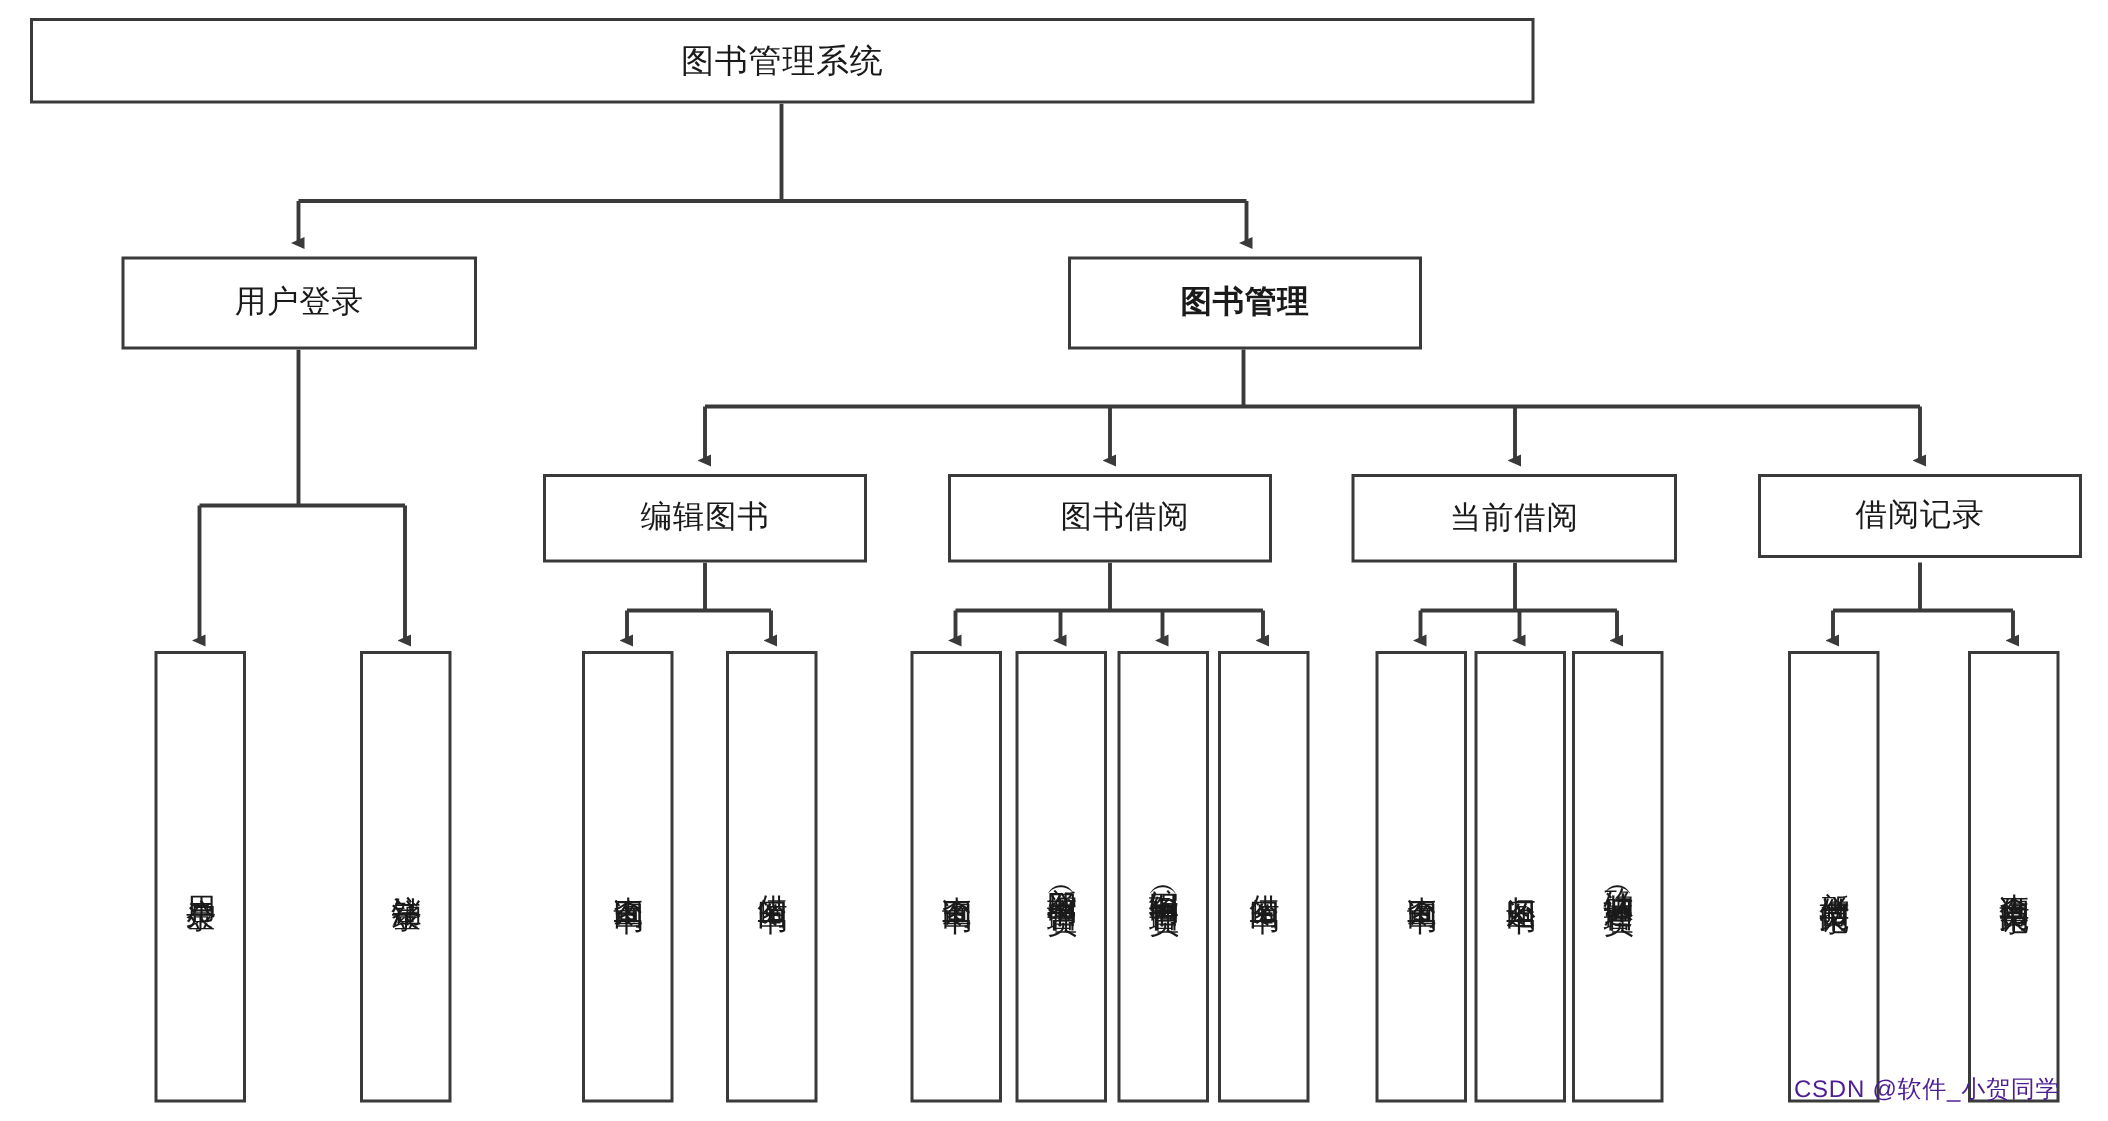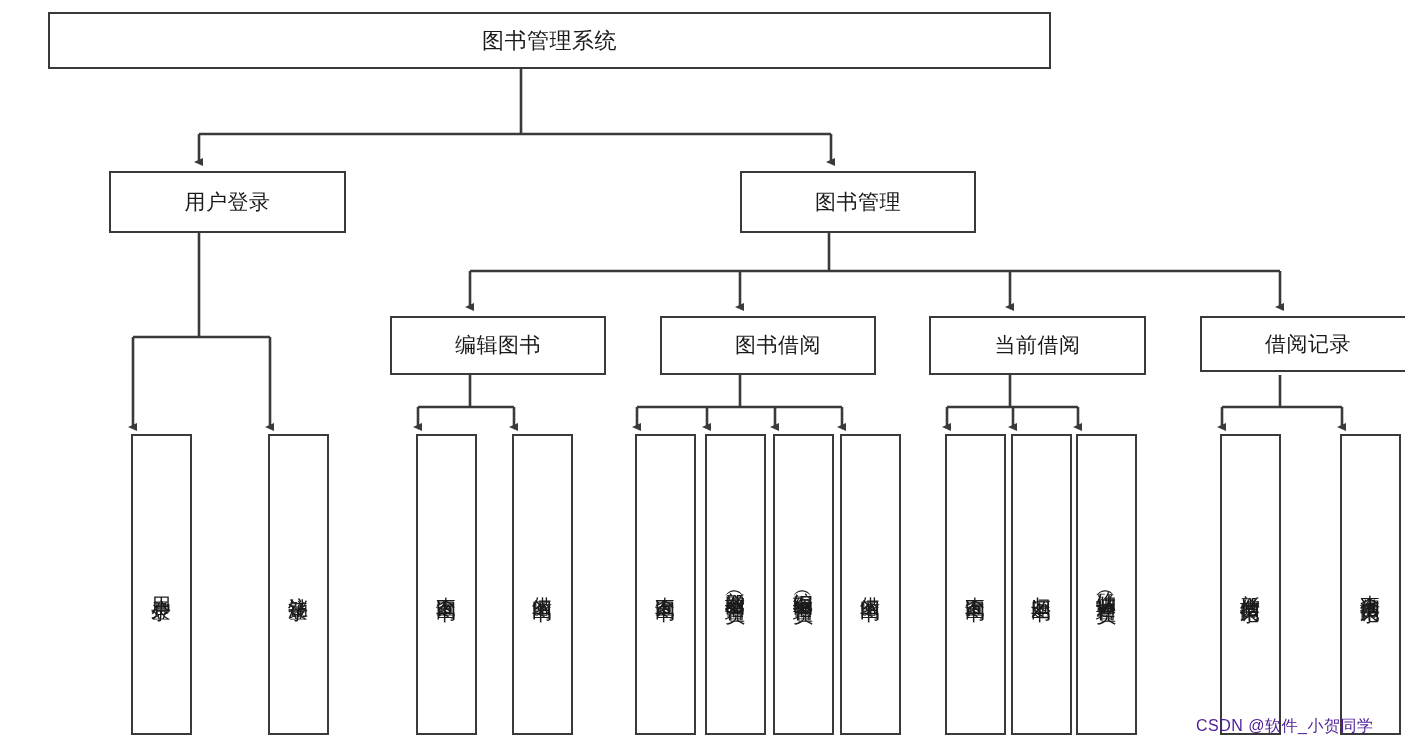--- a/index.html
+++ b/index.html
@@ -23,21 +23,20 @@
   }
   .node{
     position:absolute;
     box-sizing:border-box;
     background:#ffffff;
     border:2.5px solid #3a3a3a;
     display:flex;
     align-items:center;
     justify-content:center;
     text-align:left;
-    margin-left:28px;
   }
   .node .lbl{
     display:block;
     line-height:1.18;
     letter-spacing:0.5px;
   }
   .node.horiz .lbl{
     font-size:21px;
   }
   .node.root .lbl{
@@ -120,21 +119,21 @@
   </svg>
 
   <div class="node horiz root" style="left:20px;top:12px;width:1003px;height:57px;">
     <span class="lbl">图书管理系统</span>
   </div>
 
   <div class="node horiz" style="left:81px;top:171px;width:237px;height:62px;">
     <span class="lbl">用户登录</span>
   </div>
 
-  <div class="node horiz" style="left:712px;top:171px;width:236px;height:62px;">
+  <div class="node horiz" style="left:712px;top:171px;width:236px;height:62px;font-weight:bold;">
     <span class="lbl">图书管理</span>
   </div>
 
   <div class="node horiz" style="left:362px;top:316px;width:216px;height:59px;">
     <span class="lbl">编辑图书</span>
   </div>
 
   <div class="node horiz" style="left:632px;top:316px;width:216px;height:59px;padding-left:20px;">
     <span class="lbl">图书借阅</span>
   </div>

